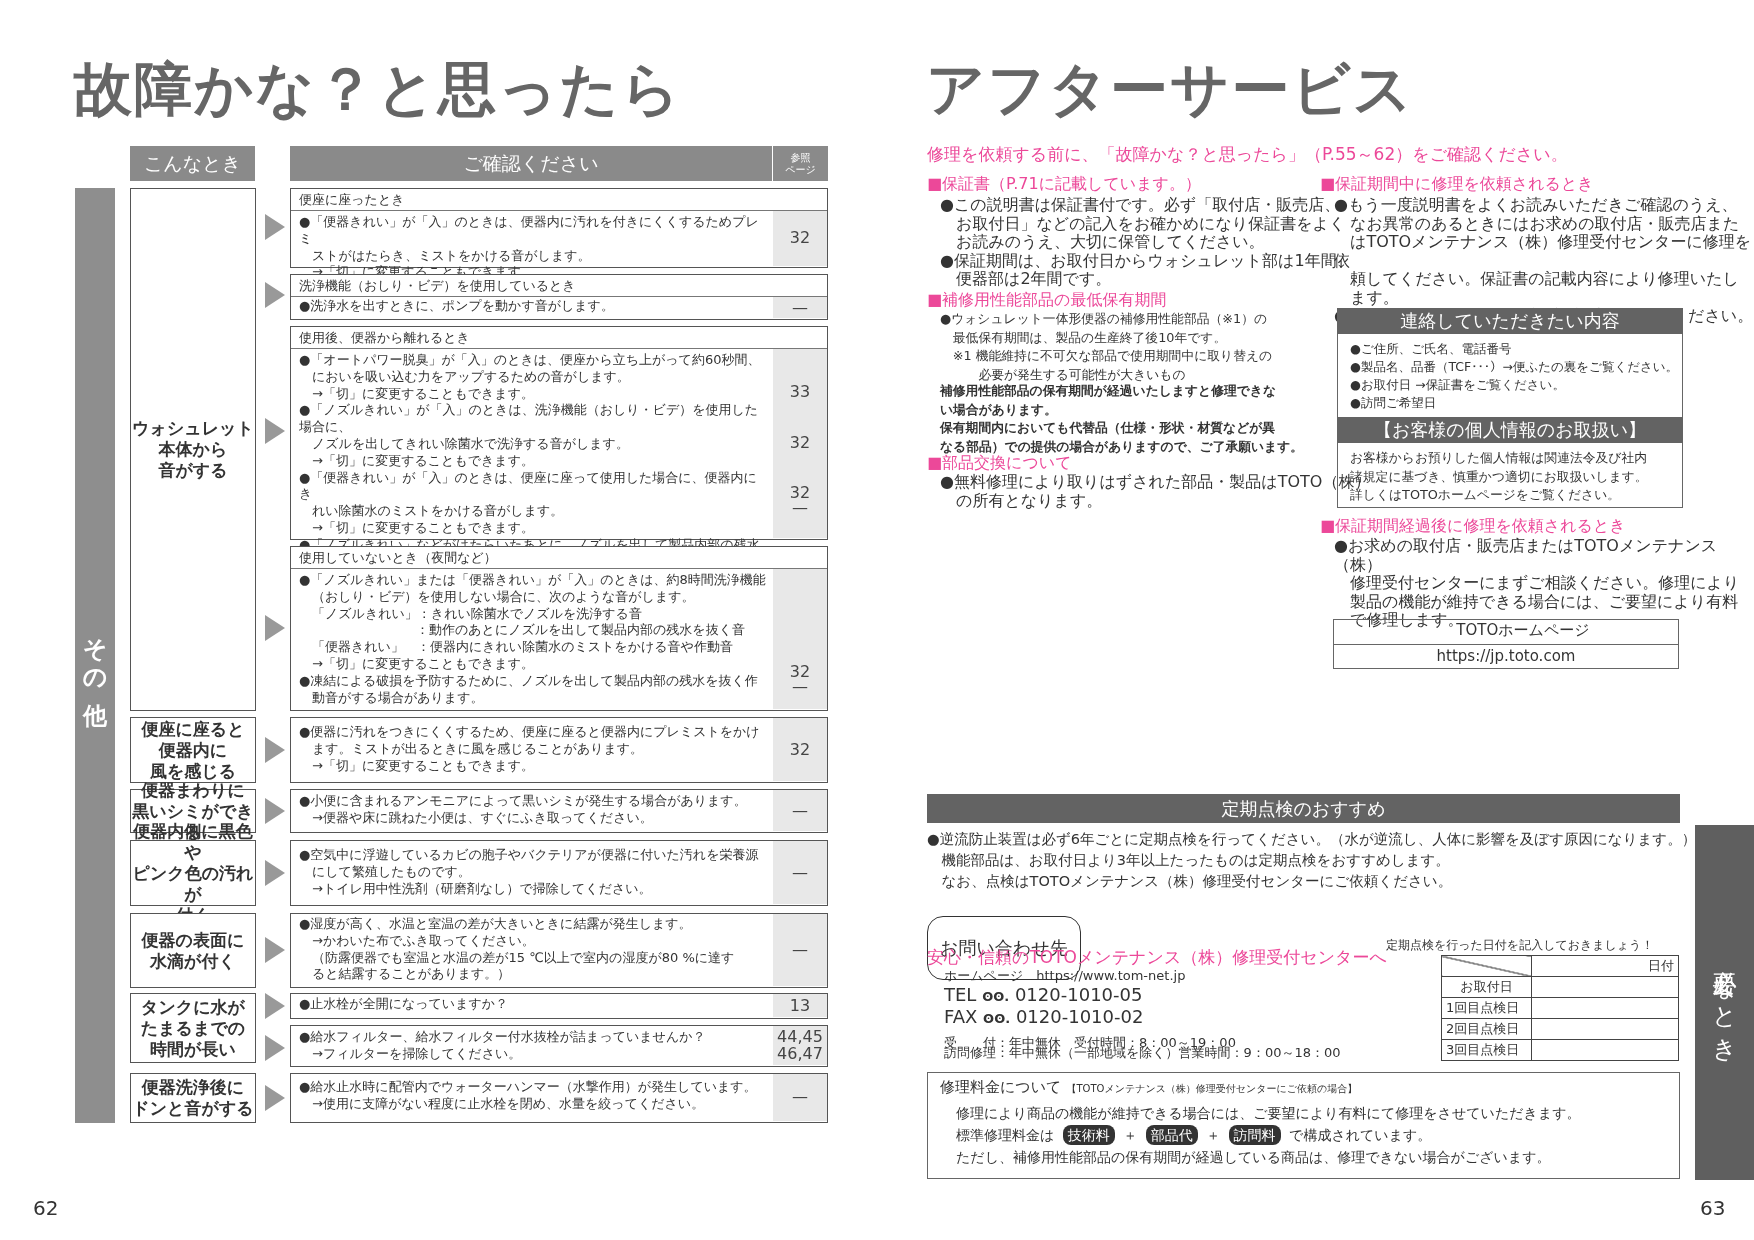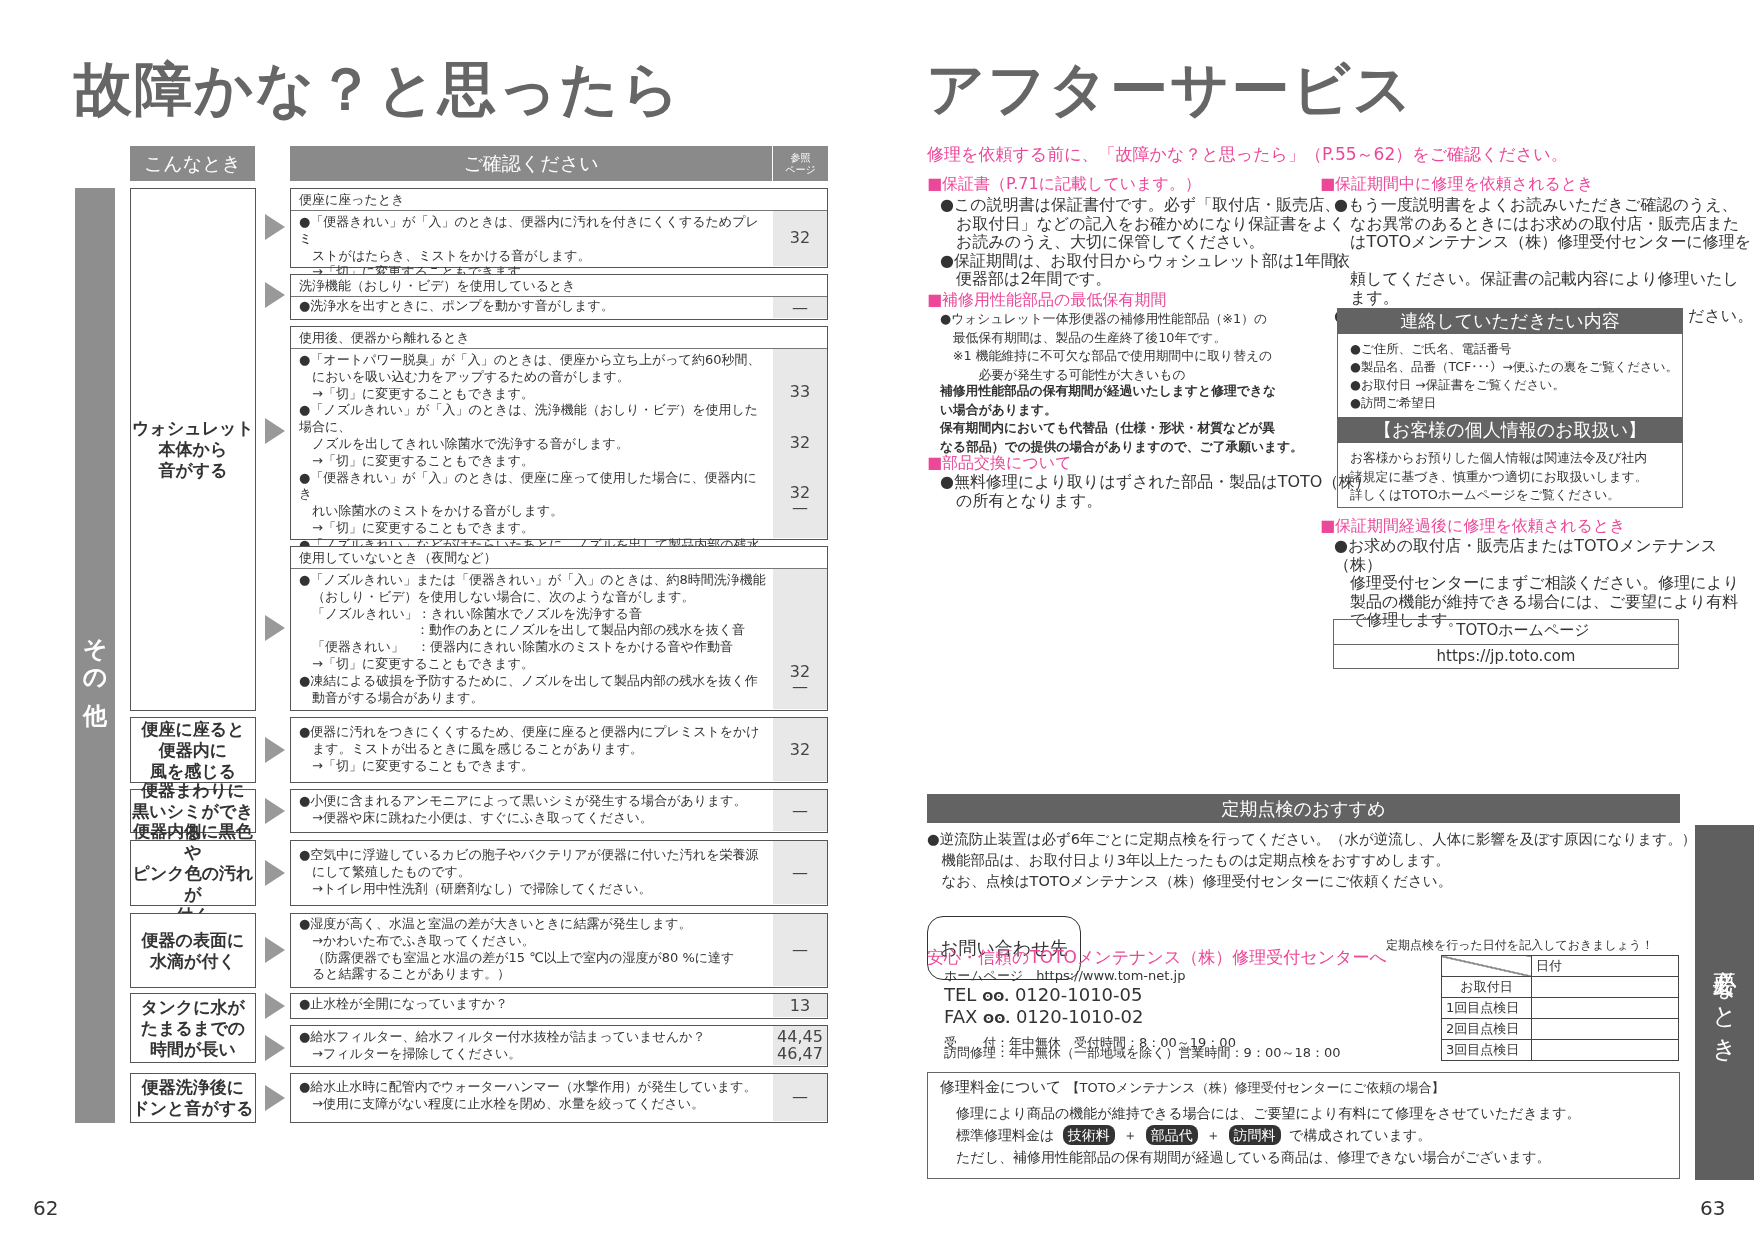--- a/index.html
+++ b/index.html
@@ -291,21 +291,21 @@
   <span>0120-1010-02</span>
 </div>
 <div class="r-text" style="left:944px;top:1026px;font-size:13px;margin-top:8px;">受　　付：年中無休　受付時間：8：00～19：00</div>
 <div class="r-text" style="left:944px;top:1044px;font-size:13px;">訪問修理：年中無休（一部地域を除く）営業時間：9：00～18：00</div>
 
 <div class="abs" style="left:1386px;top:937px;font-size:12px;">定期点検を行った日付を記入しておきましょう！</div>
 <table class="check" style="left:1441px;top:955px;width:238px;">
   <tbody>
       <tr>
     <td style="width:90px;background:linear-gradient(to bottom left, transparent 48%, #444 49%, #444 51%, transparent 52%);"></td>
-    <td style="text-align:left;">日付</td>
+    <td style="text-align:right;">日付</td>
   </tr>
   <tr>
         <td style="text-align:center;">お取付日</td>
         <td></td>
       </tr>
   <tr>
         <td>1回目点検日</td>
         <td></td>
       </tr>
   <tr>
@@ -315,21 +315,21 @@
   <tr>
         <td>3回目点検日</td>
         <td></td>
       </tr>
 </tbody>
   </table>
 
 <div class="outline" style="left:927px;top:1072px;width:753px;height:107px;"></div>
 <div class="abs" style="left:940px;top:1077px;">
   <span style="font-size:15px;">修理料金について</span>
-  <span style="font-size:13px;">【TOTOメンテナンス（株）修理受付センターにご依頼の場合】</span>
+  <span style="font-size:10px;">【TOTOメンテナンス（株）修理受付センターにご依頼の場合】</span>
 </div>
 <div class="r-text" style="left:956px;top:1104px;font-size:14px;">修理により商品の機能が維持できる場合には、ご要望により有料にて修理をさせていただきます。</div>
 <div class="abs" style="left:956px;top:1124px;font-size:14px;line-height:22px;">
   <span>標準修理料金は</span>
   <span class="pill">技術料</span>
   <span>＋</span>
   <span class="pill">部品代</span>
   <span>＋</span>
   <span class="pill">訪問料</span>
   <span>で構成されています。</span>

